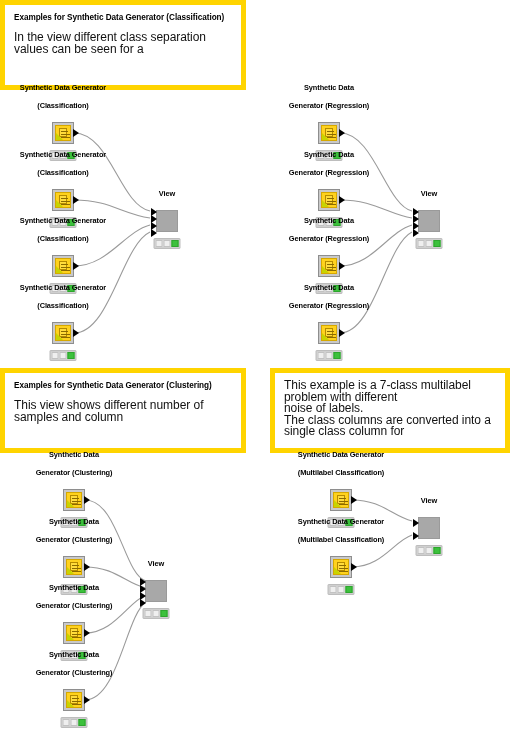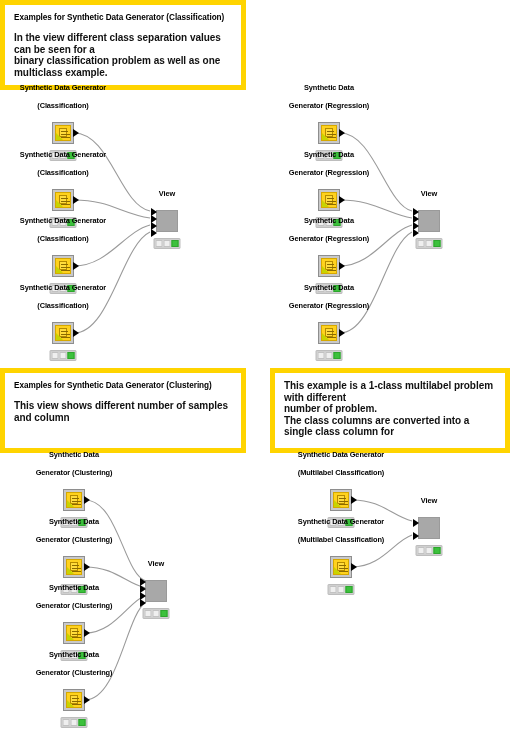--- a/index.html
+++ b/index.html
@@ -16,21 +16,21 @@
     background:#ffffff;
     box-sizing:border-box;
     padding:7px 9px 8px 9px;
     overflow:hidden;
   }
   .annot .atitle{
     font-size:8.2px;font-weight:bold;color:#000;line-height:11px;
     margin:0 0 9px 0;letter-spacing:-0.05px;
   }
   .annot .abody{
-    font-size:10px;font-weight:bold;color:#111;line-height:11.5px;
+    font-size:12px;font-weight:normal;color:#111;line-height:11.5px;
     margin:0;letter-spacing:-0.05px;
   }
   .annot .abody .ln{display:block;}
 
   
   .node{position:absolute;}
   .node .nlabel{
     position:absolute;
     left:50%;transform:translateX(-50%);
     bottom:100%;
@@ -124,36 +124,35 @@
 </style>
 </head>
 <body>
 
 <div class="canvas">
 
   <div class="annot" style="left:0px;top:0px;width:246px;height:90px;border:5px solid #FFD400;">
     <div class="atitle">Examples for Synthetic Data Generator (Classification)</div>
     <div class="abody">
       <span class="ln">In the view different class separation values can be seen for a</span>
-      <span class="ln">binary classification problem as well as one multiclass example.</span>
     </div>
   </div>
 
 
   <div class="annot" style="left:0px;top:368px;width:246px;height:85px;border:5px solid #FFD400;">
     <div class="atitle">Examples for Synthetic Data Generator (Clustering)</div>
     <div class="abody">
       <span class="ln">This view shows different number of samples and column</span>
     </div>
   </div>
 
   <div class="annot" style="left:270px;top:368px;width:240px;height:85px;border:5px solid #FFD400;">
     <div class="abody">
-      <span class="ln">This example is a 1-class multilabel problem with different</span>
-      <span class="ln">number of problem.</span>
+      <span class="ln">This example is a 7-class multilabel problem with different</span>
+      <span class="ln">noise of labels.</span>
       <span class="ln">The class columns are converted into a single class column for</span>
 
     </div>
   </div>
 
   <svg class="wires" viewBox="0 0 512 730">
 
     <path d="M74,133 C110,133 120,205 150,211"></path>
     <path d="M74,200 C110,200 122,214 150,218"></path>
     <path d="M74,266 C108,266 124,232 150,225"></path>

